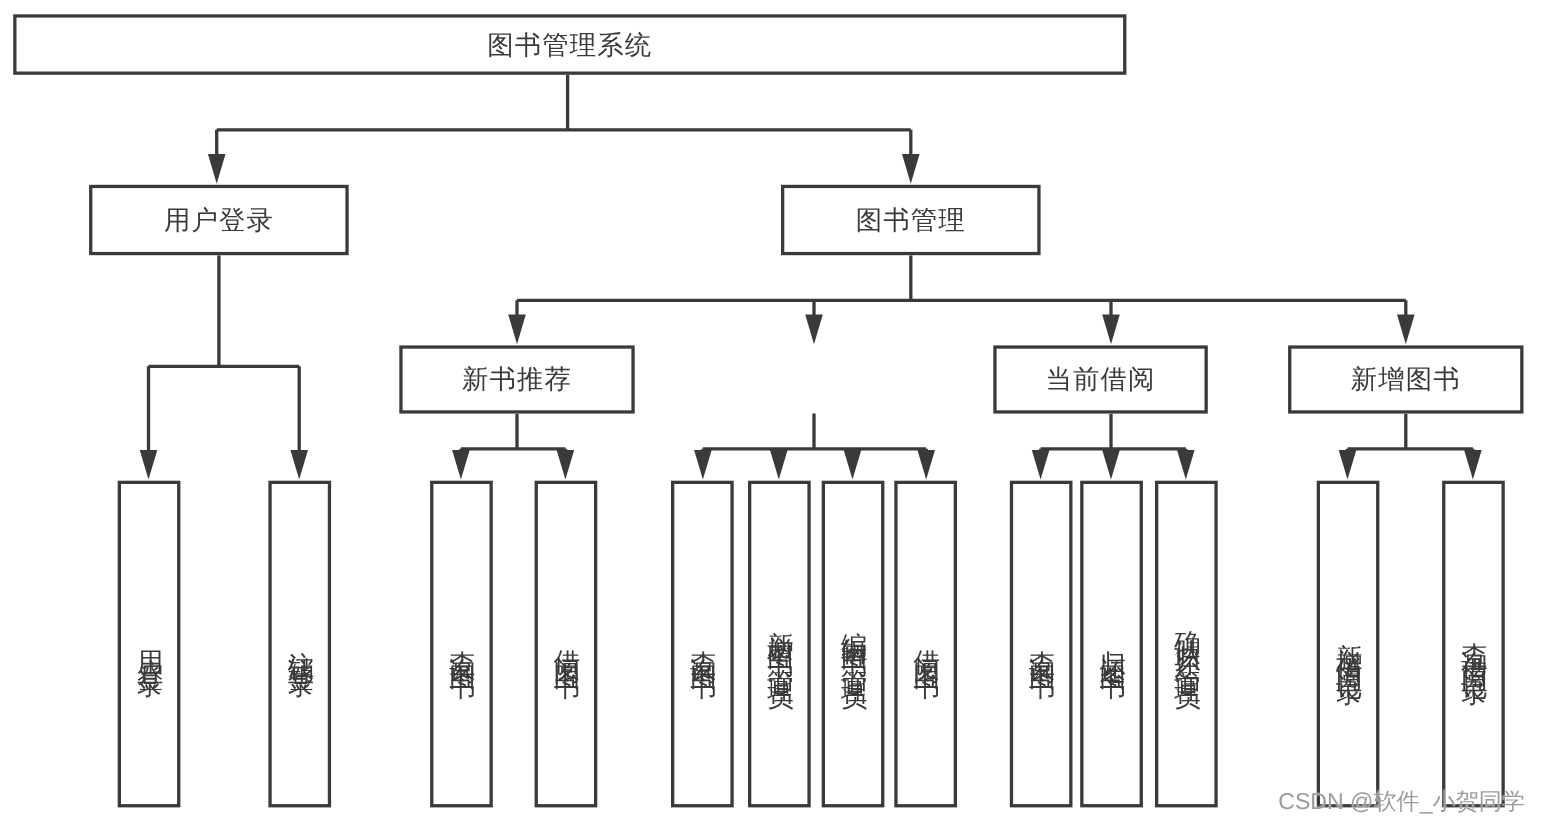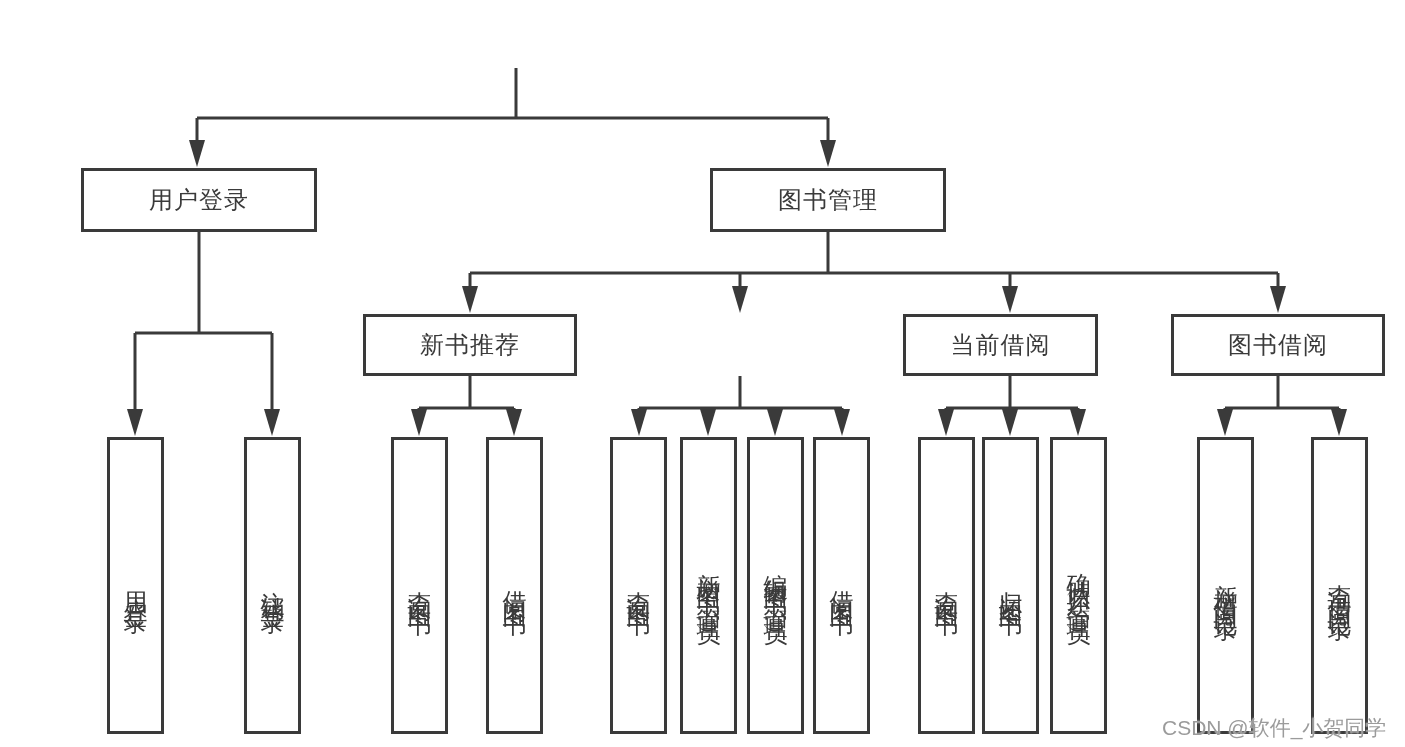--- a/index.html
+++ b/index.html
@@ -104,36 +104,39 @@
 
       <polygon points="938,409 954,409 946,436"></polygon>
       <polygon points="1002,409 1018,409 1010,436"></polygon>
       <polygon points="1070,409 1086,409 1078,436"></polygon>
 
       <polygon points="1217,409 1233,409 1225,436"></polygon>
       <polygon points="1331,409 1347,409 1339,436"></polygon>
     </g>
   </svg>
 
+  <div class="node n-root">
+    <span class="label">图书管理系统</span>
+  </div>
 
   <div class="node n-l2a">
     <span class="label">用户登录</span>
   </div>
   <div class="node n-l3 n-l3a">
     <span class="label">新书推荐</span>
   </div>
 
   <div class="node n-l2b">
     <span class="label">图书管理</span>
   </div>
   <div class="node n-l3 n-l3c">
     <span class="label">当前借阅</span>
   </div>
   <div class="node n-l3 n-l3d">
-    <span class="label">图书借阅</span>
+    <span class="label">新增图书</span>
   </div>
 
   <div class="node leaf lf1a">
     <span class="label">用户登录</span>
   </div>
   <div class="node leaf lf1b">
     <span class="label">注销登录</span>
   </div>
 
   <div class="node leaf lf2a">

